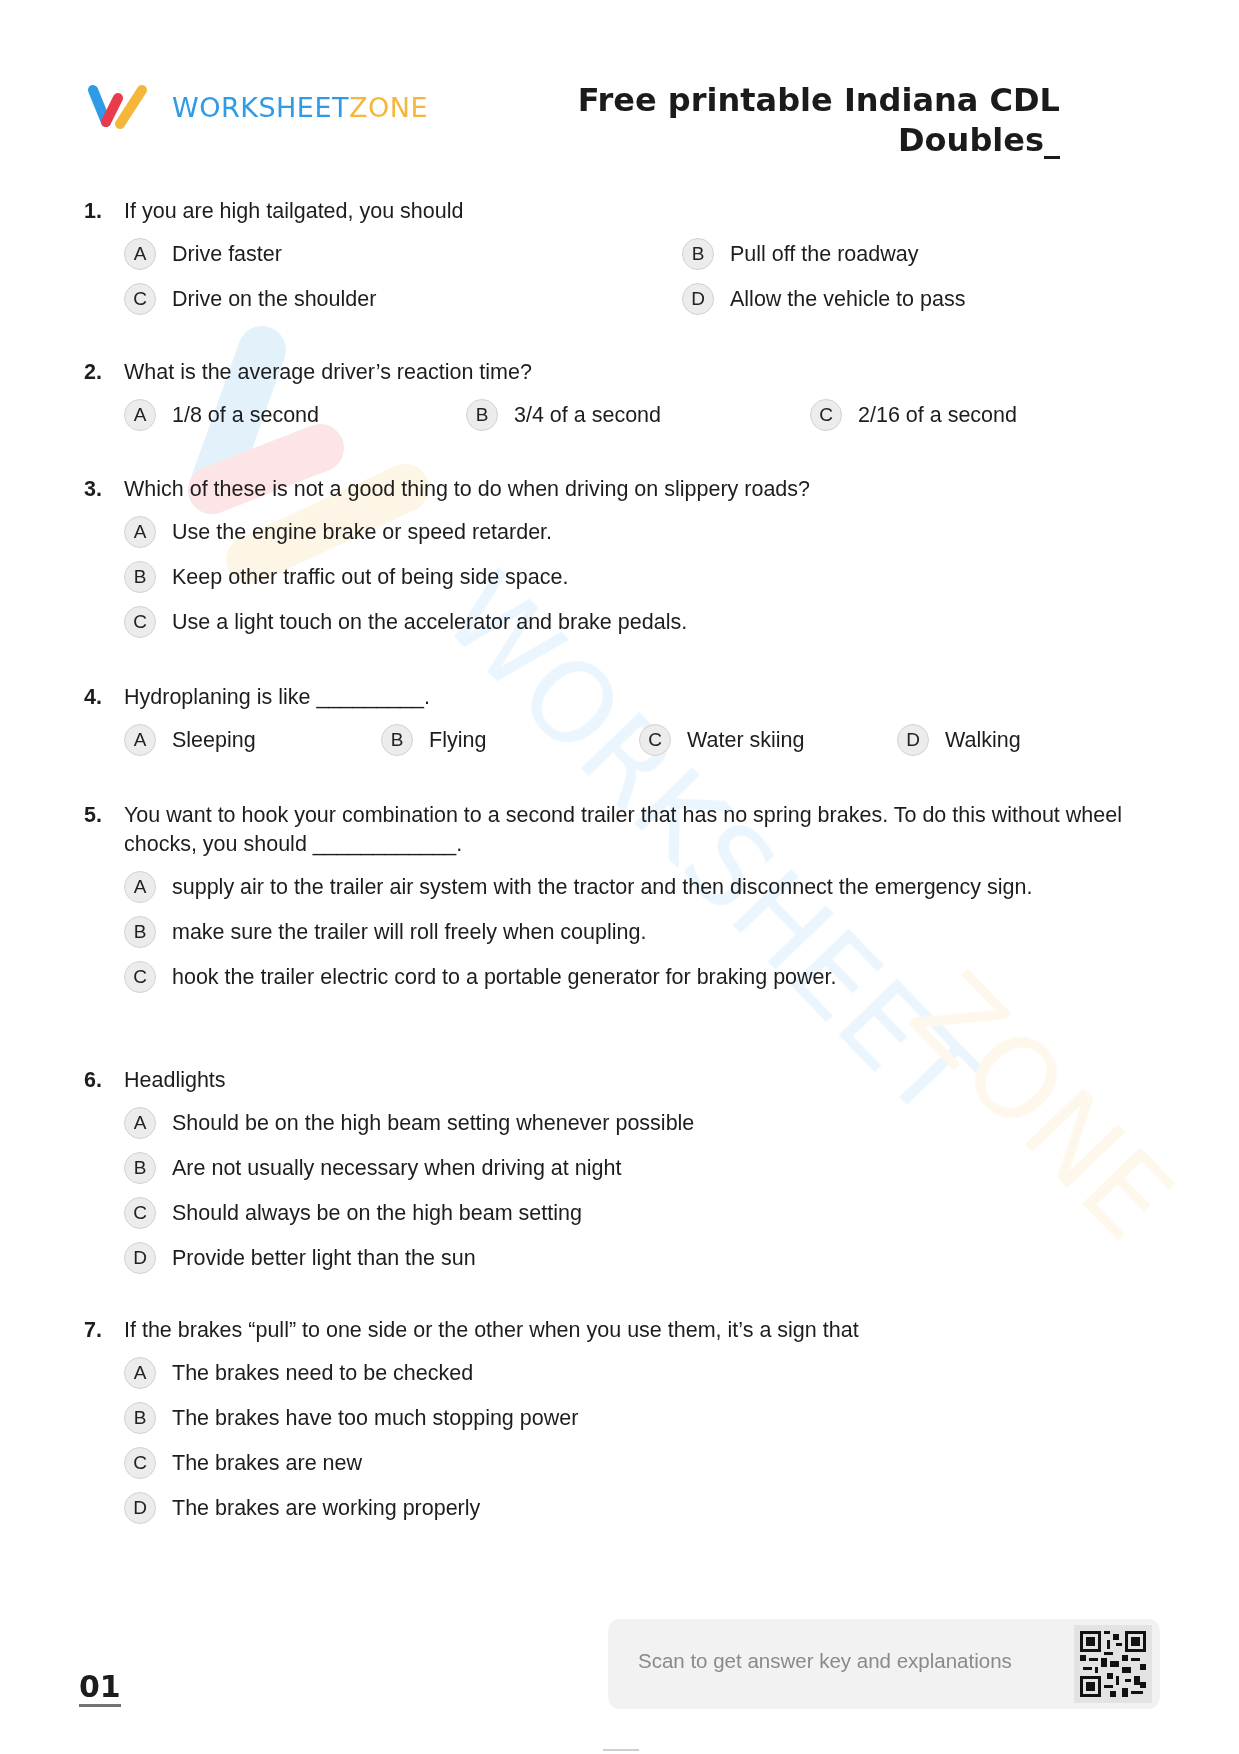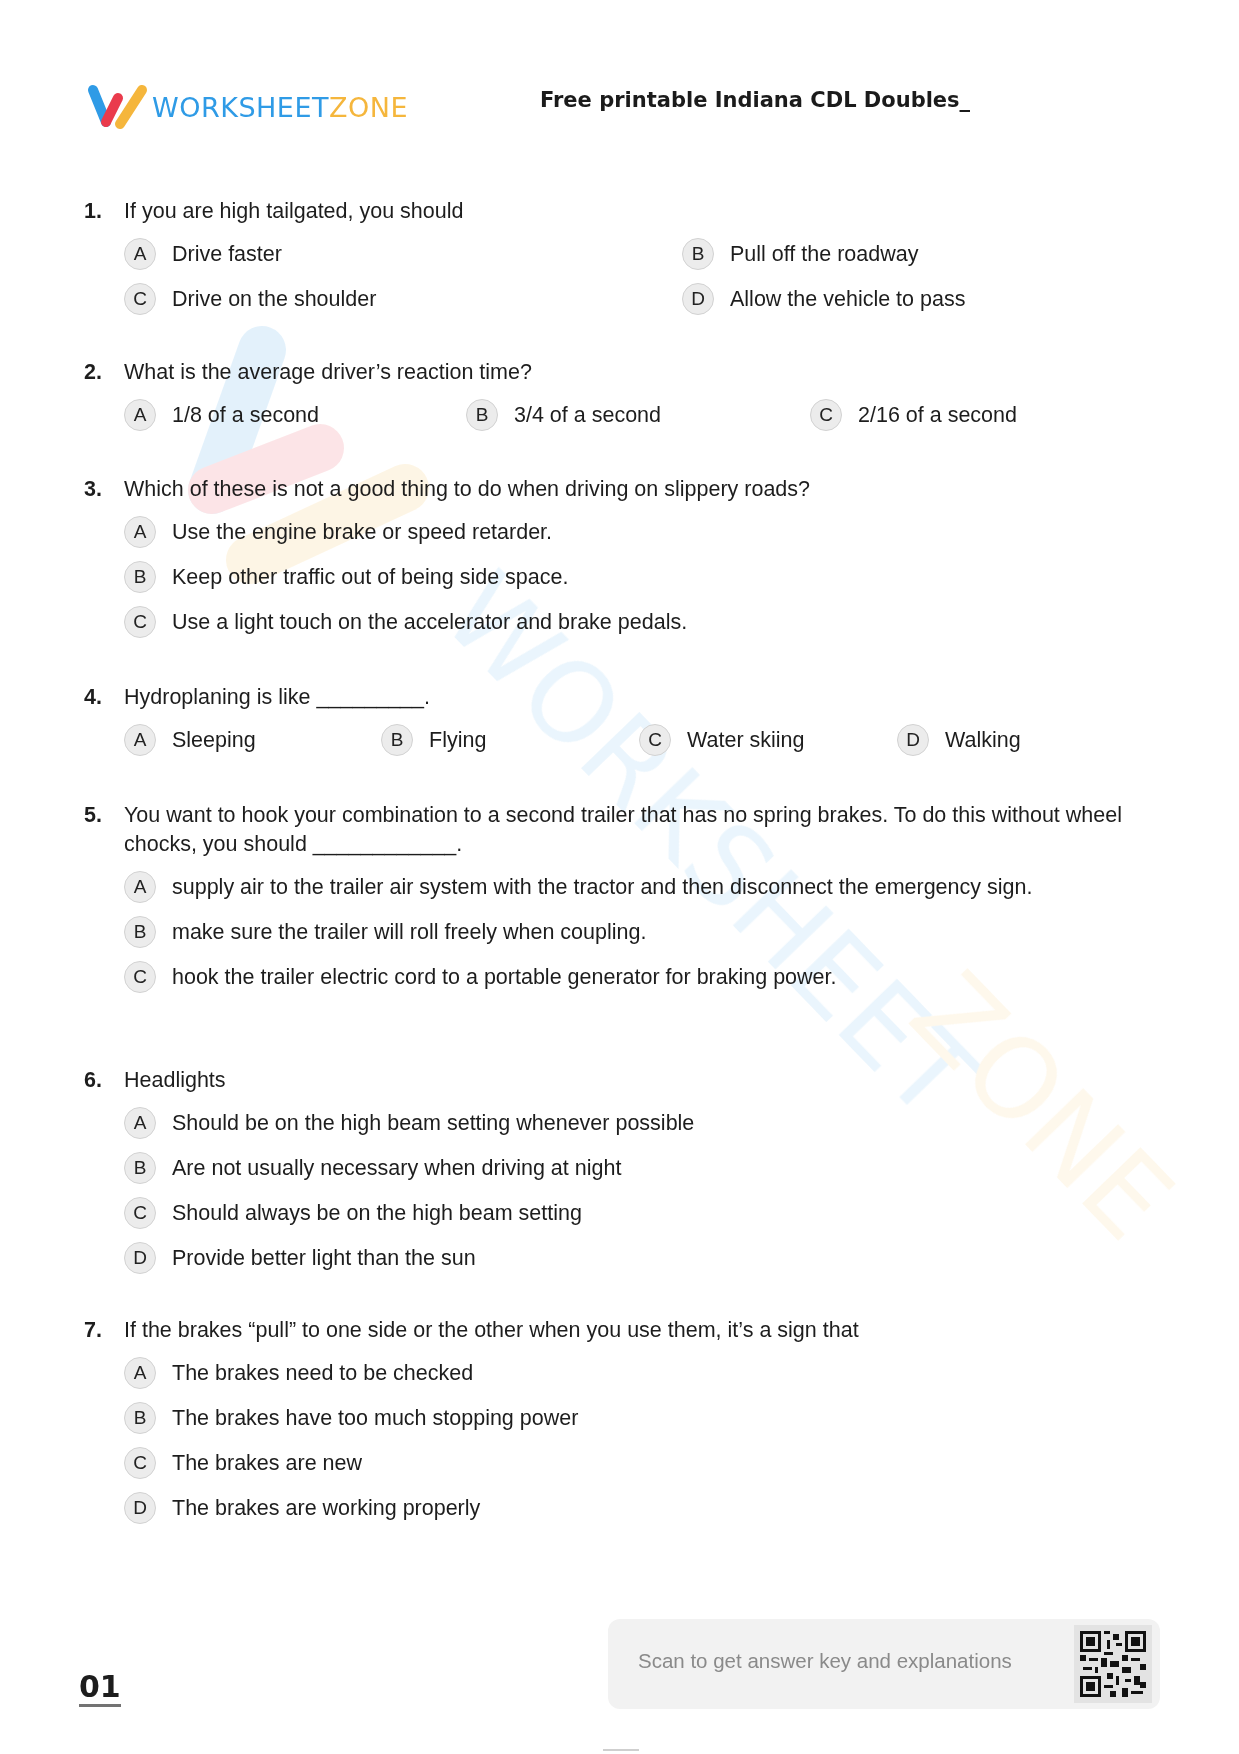--- a/index.html
+++ b/index.html
@@ -5,26 +5,26 @@
   html, body { margin: 0; padding: 0; background: #ffffff; }
   body { width: 1239px; height: 1754px; position: relative; overflow: hidden;
          font-family: "Liberation Sans", "DejaVu Sans", sans-serif; color: #1d1d1d; }
 
   
   .watermark { position: absolute; left: 0; top: 0; width: 1239px; height: 1754px; pointer-events: none; z-index: 0; }
 
   
   .logo { position: absolute; left: 84px; top: 82px; height: 50px; display: flex; align-items: center; z-index: 1; }
   .logo-mark { width: 68px; height: 50px; }
-  .logo-text { font-family: "DejaVu Sans", sans-serif; font-size: 27px; letter-spacing: 0.5px; margin-left: 0; font-weight: normal; }
+  .logo-text { font-family: "DejaVu Sans", sans-serif; font-size: 27px; letter-spacing: 0.5px; margin-left: 20px; font-weight: normal; }
   .logo-text .w1 { color: #2f9be6; }
   .logo-text .w2 { color: #f5b63c; }
 
-  .title { position: absolute; left: 540px; top: 80px; width: 520px; text-align: left; z-index: 1;
-           font-family: "DejaVu Sans", sans-serif; font-weight: bold; font-size: 21px; line-height: 40px; color: #1b1b1b; }
+  .title { position: absolute; left: 540px; top: 80px; width: 520px; text-align: right; z-index: 1;
+           font-family: "DejaVu Sans", sans-serif; font-weight: bold; font-size: 32px; line-height: 40px; color: #1b1b1b; }
 
   
   .q { position: absolute; left: 84px; z-index: 1; width: 1060px; }
   .q-head { display: flex; font-size: 21.5px; line-height: 29px; }
   .q-num { width: 40px; font-weight: bold; flex: none; }
   .q-text { flex: 1; }
   .opts { margin-left: 40px; }
   .opt { display: flex; align-items: flex-start; font-size: 21.5px; line-height: 29px; }
   .opt-row { display: flex; }
   .bubble { width: 32px; height: 32px; border-radius: 50%; background: #ececec; border: 1px solid #d2d2d2;

